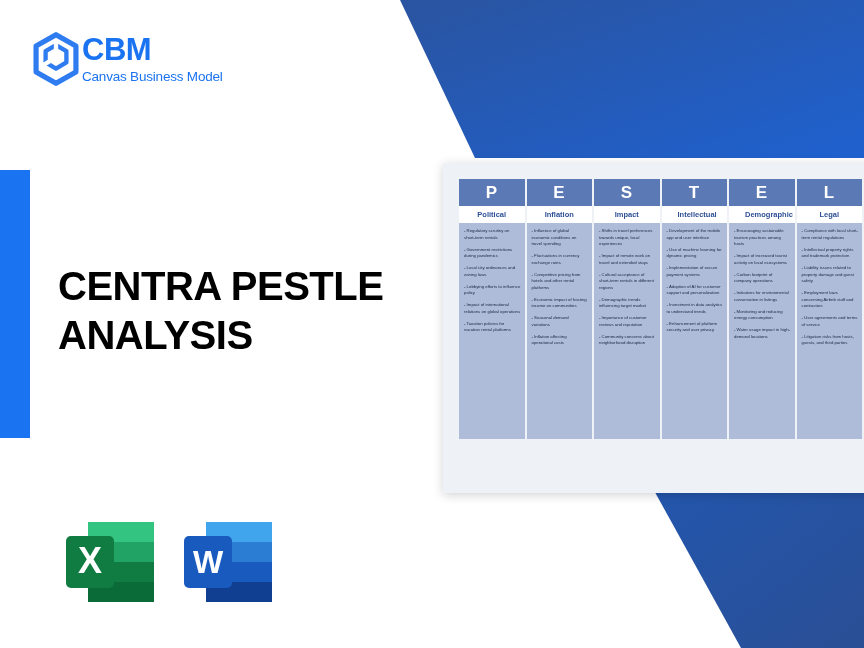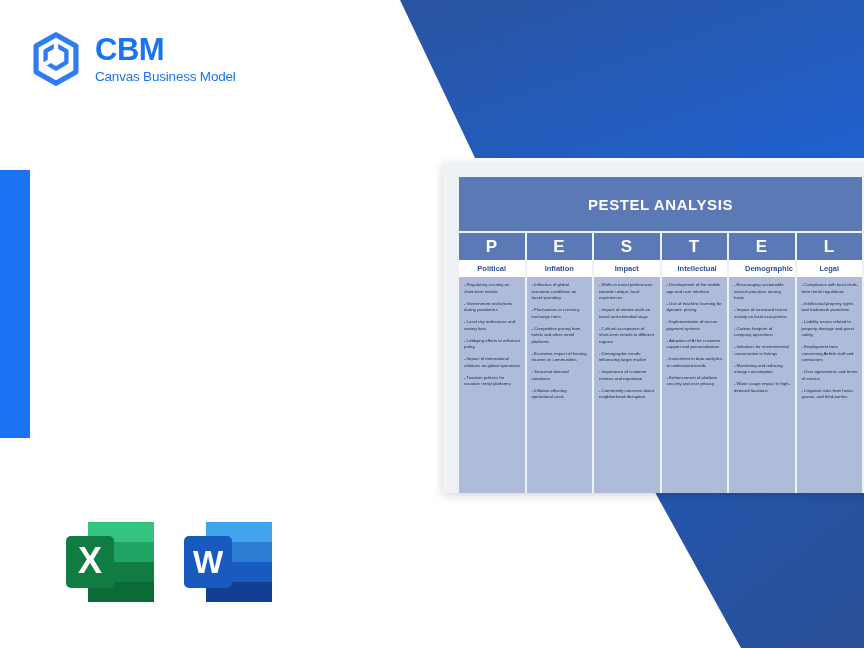--- a/index.html
+++ b/index.html
@@ -31,21 +31,20 @@
     width: 30px; height: 268px;
     background: #1a73f0;
   }
 
   
   .logo-block {
     position: absolute;
     left: 30px; top: 32px;
     display: flex;
     align-items: center;
-    gap: 13px;
   }
   .logo-mark { width: 52px; height: 54px; flex: 0 0 auto; }
   .logo-text { display: flex; flex-direction: column; line-height: 1; }
   .logo-title {
     font-size: 31px;
     font-weight: bold;
     color: #1a73f0;
     letter-spacing: -0.5px;
   }
   .logo-sub {
@@ -169,20 +168,21 @@
       <path d="M30 3 L53 16 L53 46 L30 59 L7 46 L7 16 Z" fill="none" stroke="#2f7bf0" stroke-width="6" stroke-linejoin="round"></path>
       <path d="M30 15 L42 22 L42 35 L30 42 L18 35 L18 22 Z" fill="none" stroke="#2f7bf0" stroke-width="5" stroke-linejoin="round"></path>
       <path d="M12 40 L30 29 L30 8" fill="none" stroke="#ffffff" stroke-width="5"></path>
     </svg>
     <div class="logo-text">
       <div class="logo-title">CBM</div>
       <div class="logo-sub">Canvas Business Model</div>
     </div>
   </div>
 
+  <div class="headline">CENTRA PESTLE ANALYSIS</div>
 
   <div class="formats">
     <svg class="fmt-icon" viewBox="0 0 96 92">
       <rect x="26" y="6" width="66" height="80" rx="5" fill="#21a366"></rect>
       <rect x="26" y="6" width="66" height="20" fill="#33c481"></rect>
       <rect x="26" y="46" width="66" height="20" fill="#107c41"></rect>
       <rect x="26" y="66" width="66" height="20" fill="#0b6b38"></rect>
       <rect x="4" y="20" width="48" height="52" rx="5" fill="#107c41"></rect>
       <text x="28" y="57" font-family="Liberation Sans, sans-serif" font-size="36" font-weight="bold" fill="#ffffff" text-anchor="middle">X</text>
     </svg>
@@ -190,21 +190,20 @@
       <rect x="26" y="6" width="66" height="80" rx="5" fill="#2b7cd3"></rect>
       <rect x="26" y="6" width="66" height="20" fill="#41a5ee"></rect>
       <rect x="26" y="46" width="66" height="20" fill="#185abd"></rect>
       <rect x="26" y="66" width="66" height="20" fill="#103f91"></rect>
       <rect x="4" y="20" width="48" height="52" rx="5" fill="#185abd"></rect>
       <text x="28" y="57" font-family="Liberation Sans, sans-serif" font-size="32" font-weight="bold" fill="#ffffff" text-anchor="middle">W</text>
     </svg>
   </div>
 
   <div class="pestel-card">
-    <div class="pestel-title-bar">PESTEL ANALYSIS</div>
     <div class="pestel-cols">
         <div class="pcol">
           <div class="pcol-letter">P</div>
           <div class="pcol-name">Political</div>
           <div class="pcol-body">
             <div class="pcol-item">- Regulatory scrutiny on short-term rentals</div>
             <div class="pcol-item">- Government restrictions during pandemics</div>
             <div class="pcol-item">- Local city ordinances and zoning laws</div>
             <div class="pcol-item">- Lobbying efforts to influence policy</div>
             <div class="pcol-item">- Impact of international relations on global operations</div>

